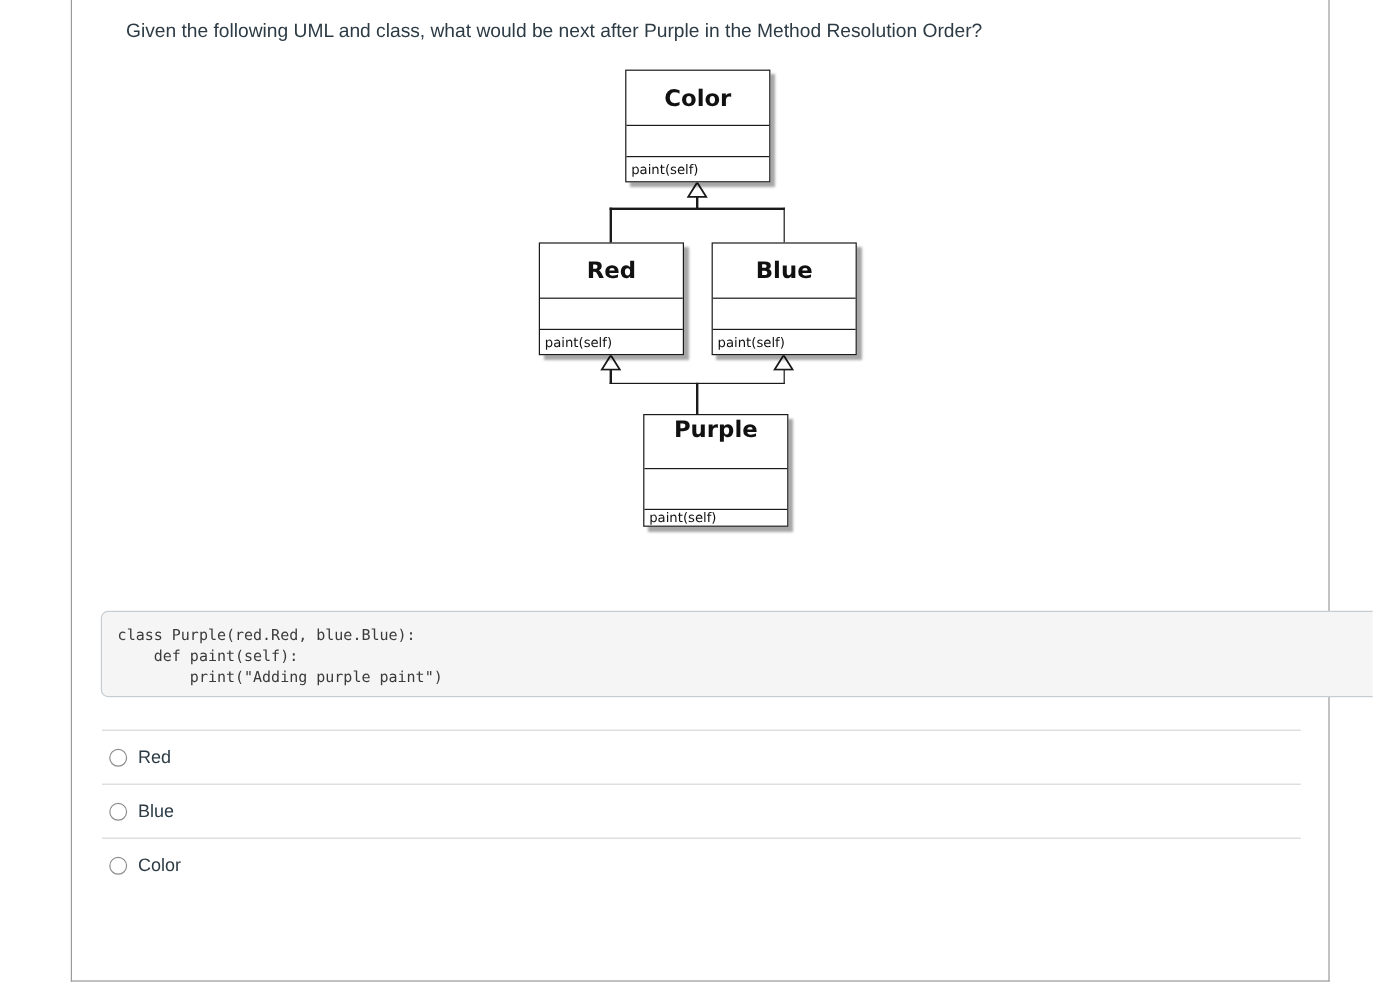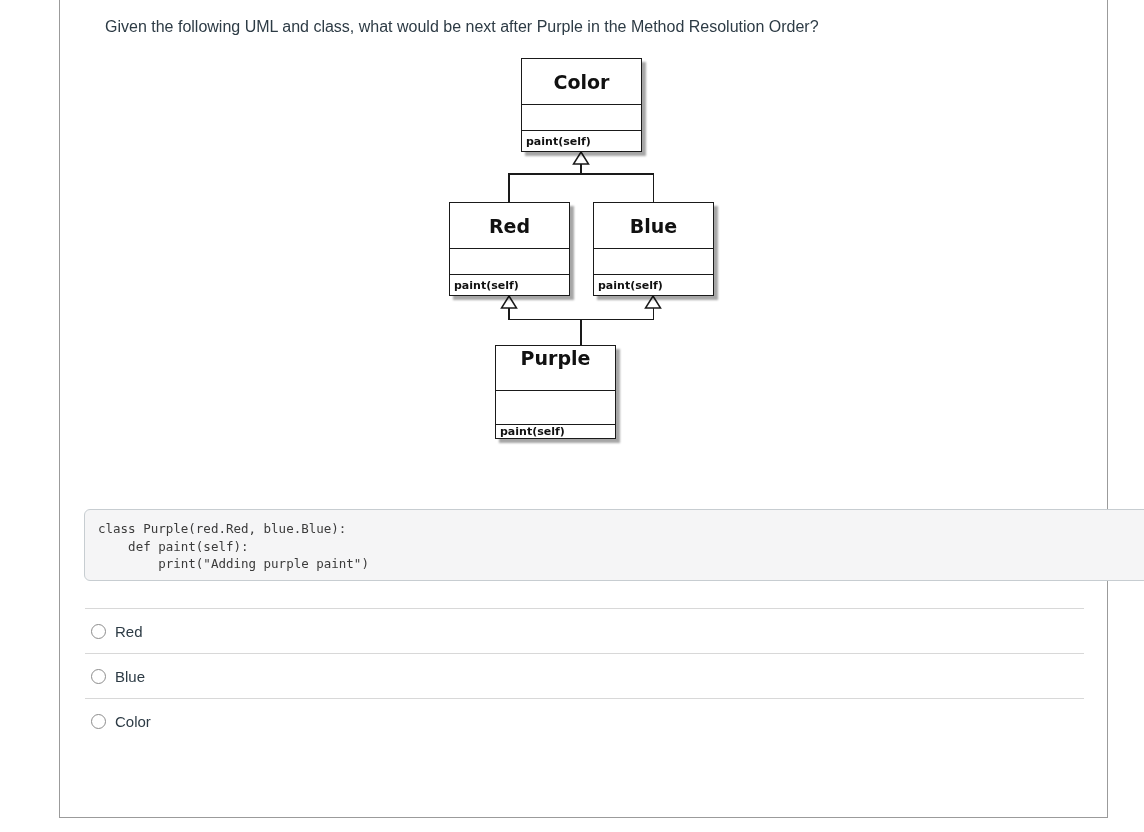--- a/index.html
+++ b/index.html
@@ -47,36 +47,36 @@
     width: 121px; height: 94px;
     background: #ffffff;
     border: 1.5px solid var(--diagram-line);
     box-shadow: 4px 4px 2px rgba(0,0,0,0.35);
     display: flex; flex-direction: column;
     font-family: "DejaVu Sans", sans-serif;
   }
   .pos-color  { left: 461px; top: 62px;  }
   .pos-red    { left: 389px; top: 206px; }
   .pos-blue   { left: 533px; top: 206px; }
-  .pos-purple { left: 435px; top: 349px; gap: 20px; }
+  .pos-purple { left: 476px; top: 349px; gap: 20px; }
   .uml-title {
     height: 45px;
     display: flex; align-items: center; justify-content: center;
     font-size: 19px; font-weight: bold; color: #111;
   }
   .uml-attrs {
     height: 26px;
     border-top: 1.5px solid var(--diagram-line);
   }
   .uml-methods {
     flex: 1;
     border-top: 1.5px solid var(--diagram-line);
     display: flex; align-items: center;
     padding-left: 4px;
-    font-size: 11px; font-weight: bold; color: #111;
+    font-size: 11px; font-weight: normal; color: #111;
     white-space: nowrap;
   }
   .uml-line { position: absolute; background: var(--diagram-line); }
   .tri { position: absolute; width: 18px; height: 14px; }
 
   
   .code-block {
     position: absolute;
     left: 24px; top: 465px;
     width: 1086px; height: 72px;

